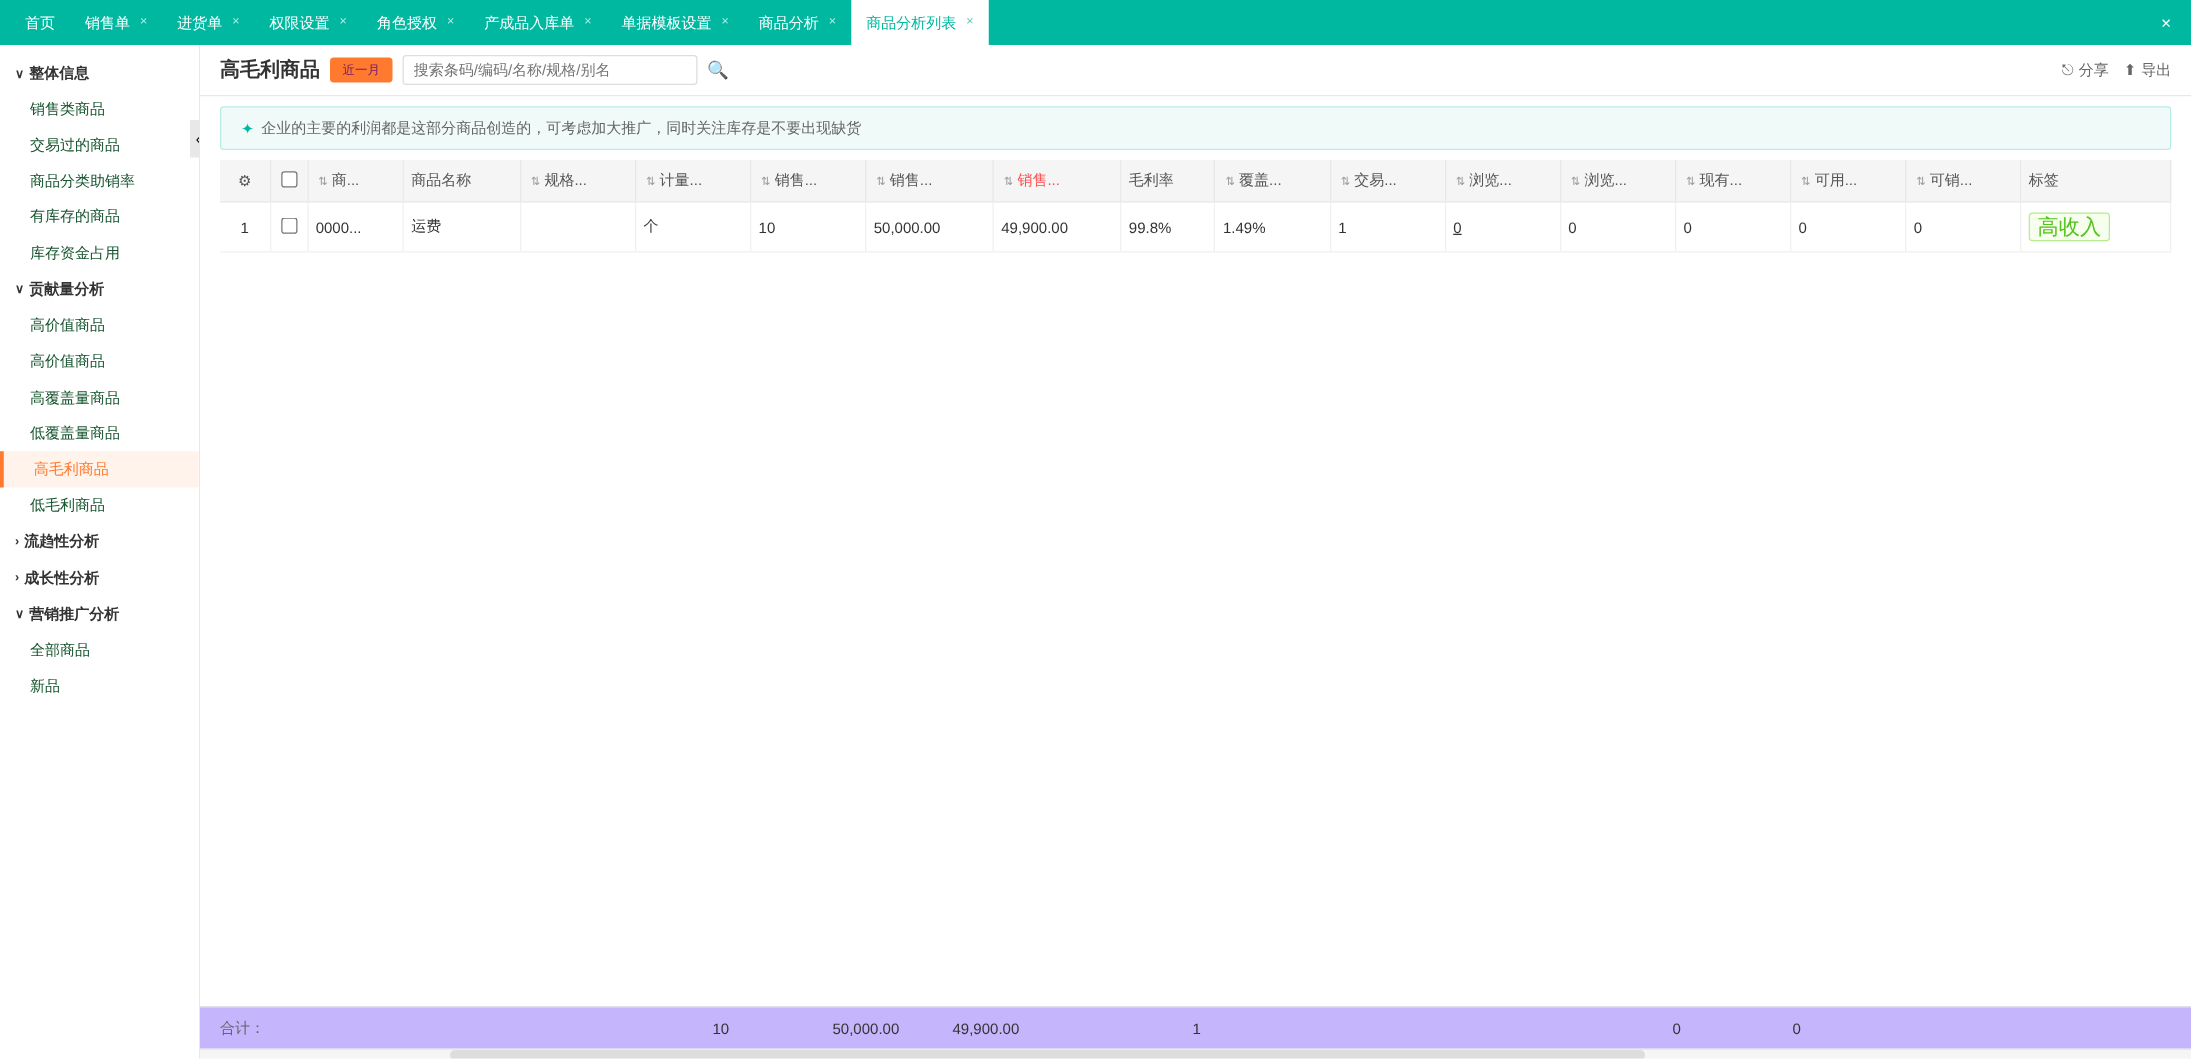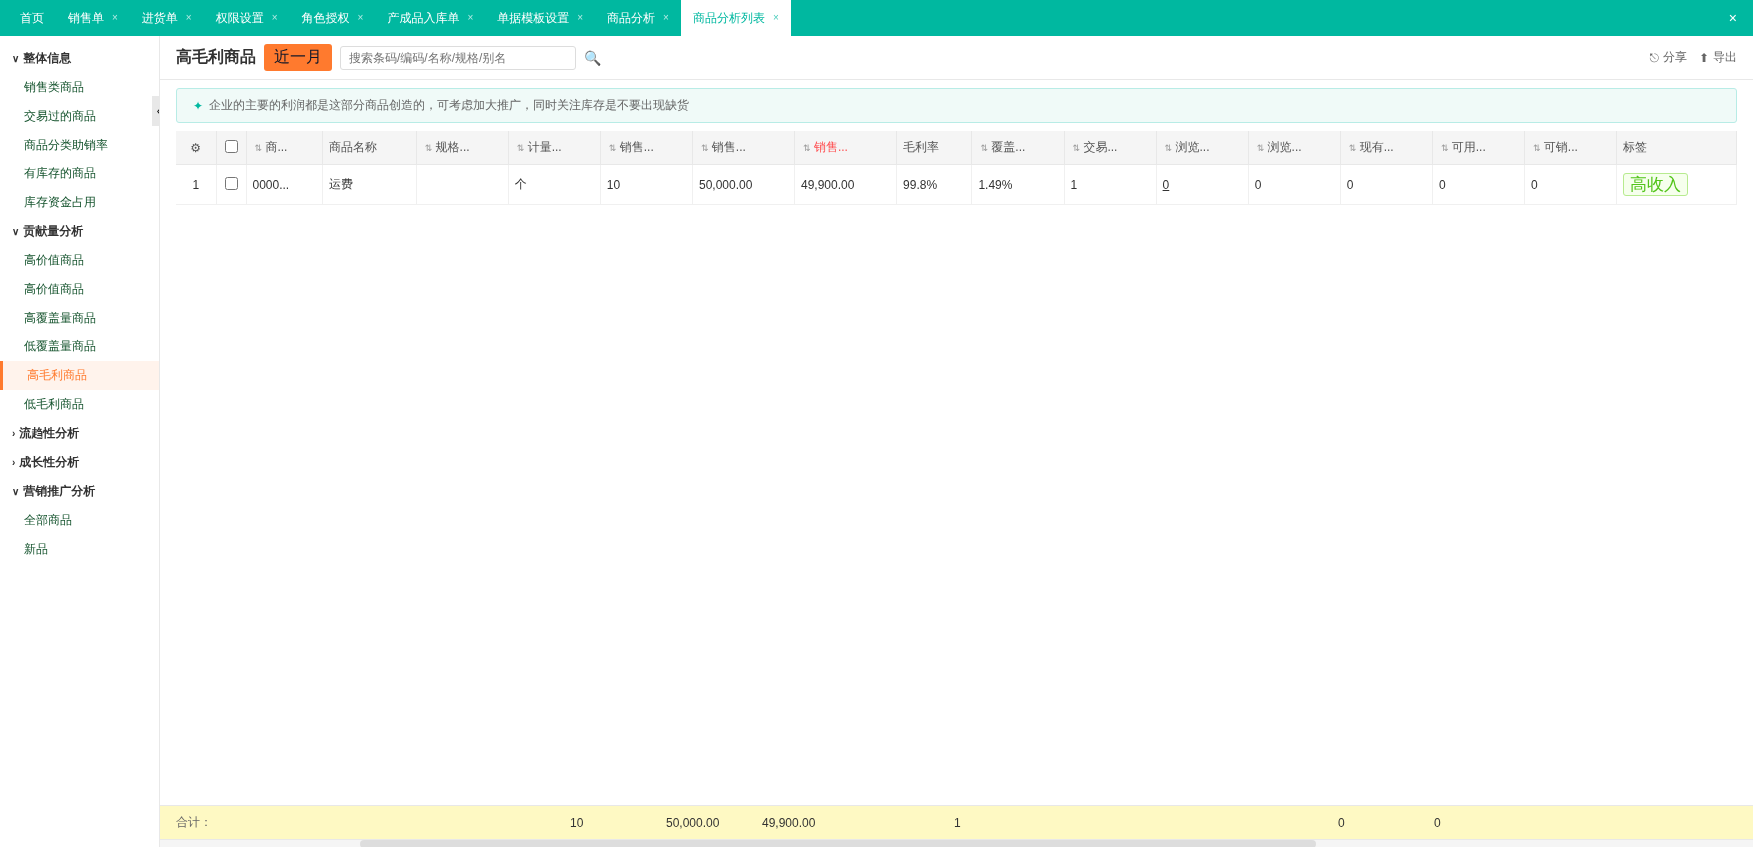--- a/index.html
+++ b/index.html
@@ -114,26 +114,26 @@
       gap: 8px;
       flex-shrink: 0;
     }
     .content-title {
       font-size: 16px;
       font-weight: bold;
       color: #333;
     }
     .filter-btn {
       background: #ff7a2e;
-      color: #0f172a;
+      color: #701a75;
       border: none;
       border-radius: 3px;
       padding: 3px 10px;
       cursor: pointer;
-      font-size: 16px;
+      font-size: 10px;
     }
     .search-input {
       border: 1px solid #ddd;
       border-radius: 3px;
       padding: 4px 8px;
       width: 236px;
       outline: none;
       font-size: 12px;
     }
     .search-icon-btn {
@@ -216,21 +216,21 @@
       padding: 1px 6px;
       border-radius: 3px;
       font-size: 17px;
     }
 
     
     .table-footer {
       display: flex;
       align-items: center;
       padding: 8px 16px;
-      background: #fef9c3;
+      background: #c4b5fd;
       border-top: 1px solid #e8e8e8;
       gap: 16px;
       flex-shrink: 0;
       font-size: 12px;
     }
     .footer-label {
       min-width: 80px;
       color: #666;
     }
     .footer-cell {

